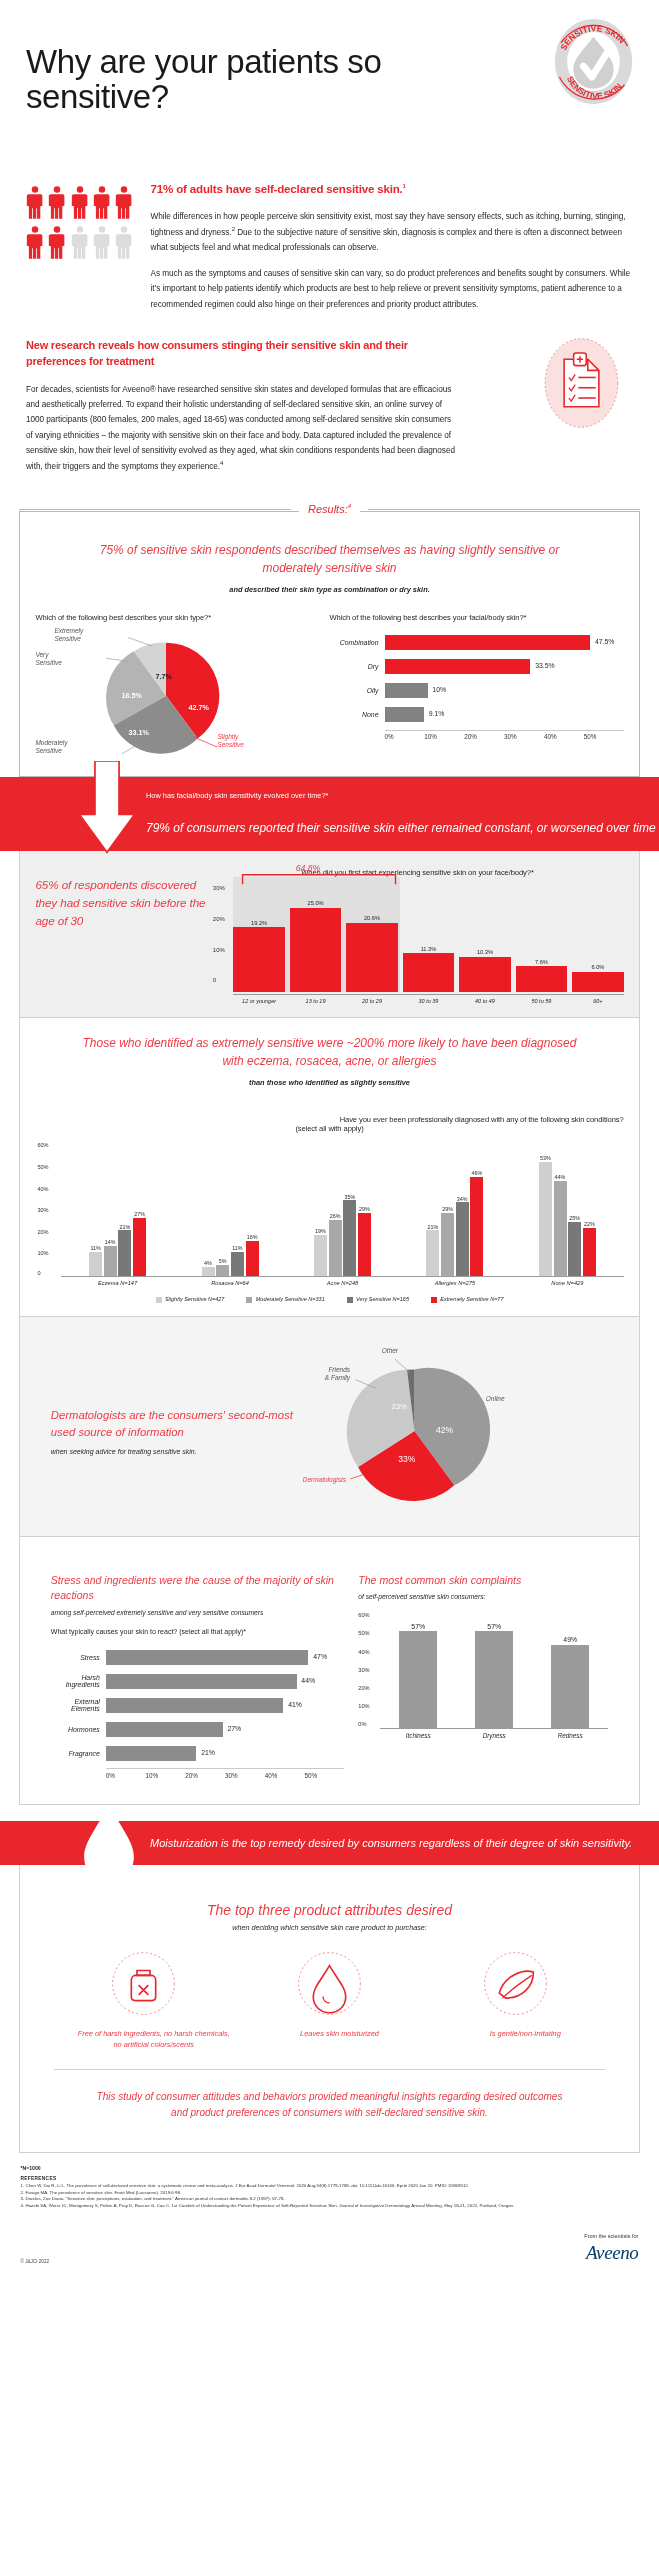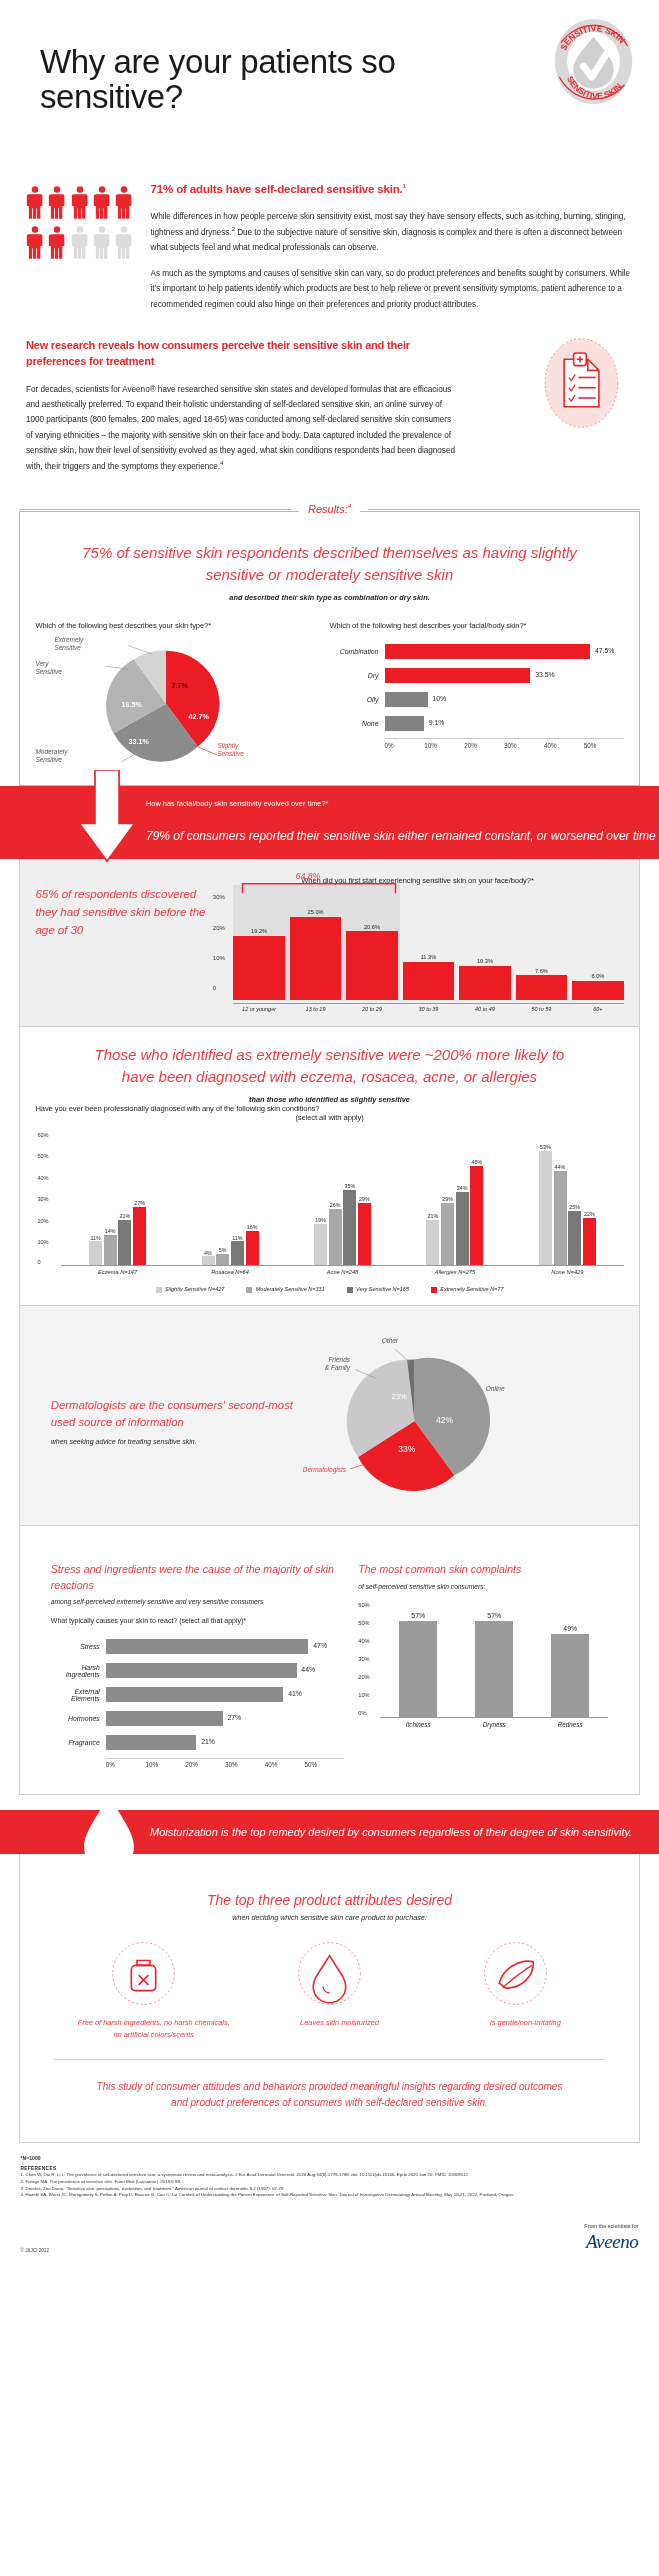--- a/index.html
+++ b/index.html
@@ -6,21 +6,21 @@
   body {
     width: 659px;
     background: #ffffff;
     font-family: "Liberation Sans", sans-serif;
     color: #231f20;
     -webkit-font-smoothing: antialiased;
   }
   .page { width: 659px; position: relative; overflow: hidden; }
 
   
-  .header { position: relative; padding: 26px 26px 0 40px; height: 172px; }
+  .header { position: relative; padding: 26px 26px 0 26px; height: 172px; }
   .main-title {
     font-size: 33px; font-weight: 400; line-height: 1.05;
     letter-spacing: -0.4px; color: #1a1a1a; width: 360px;
     margin-top: 19px;
   }
   .badge { position: absolute; right: 19px; top: 15.4px; width: 93px; height: 93px; }
 
   .intro-row { display: flex; padding: 0 26px; margin-top: 8.6px; }
   .people { width: 116px; flex: 0 0 116px; padding-top: 3.4px; }
   .people-row { display: flex; gap: 4.3px; margin-bottom: 3.4px; }
@@ -52,21 +52,21 @@
     position: absolute; top: -7.7px; left: 0; right: 0; z-index: 3;
   }
   .rline { flex: 1; height: 0.9px; background: #b9b9b9; }
   .results-label {
     font-size: 11px; color: #e8262c; font-style: italic; background: #fff;
     padding: 0 8.6px; font-weight: 500;
   }
   .results-box { border: 0.9px solid #b9b9b9; border-top: 0.9px solid #b9b9b9; padding: 22px 0 0 0; }
 
   .red-head {
-    color: #ee3a43; font-style: italic; font-size: 15px; line-height: 1.45;
+    color: #ee3a43; font-style: italic; font-size: 12px; line-height: 1.45;
     text-align: center; padding: 8.6px 51px 0 51px; font-weight: 400;
   }
   .sub-head {
     font-size: 7.4px; font-style: italic; font-weight: bold; text-align: center;
     margin-top: 7.7px; color: #231f20;
   }
 
   .q-label { font-size: 7.6px; color: #231f20; letter-spacing: -0.1px; }
   .chart-cols { display: flex; padding: 19px 15.4px 12px 15.4px; }
   .col-half { width: 50%; }
@@ -243,21 +243,21 @@
       </div>
     </div>
     <div class="intro-text">
       <div class="stat-line"><span>71% of adults have self-declared sensitive skin.</span><sup>1</sup></div>
       <div class="body-p"><span>While differences in how people perceive skin sensitivity exist, most say they have sensory effects, such as itching, burning, stinging, tightness and dryness.</span><sup>2</sup><span> Due to the subjective nature of sensitive skin, diagnosis is complex and there is often a disconnect between what subjects feel and what medical professionals can observe.</span></div>
       <div class="body-p">As much as the symptoms and causes of sensitive skin can vary, so do product preferences and benefits sought by consumers. While it's important to help patients identify which products are best to help relieve or prevent sensitivity symptoms, patient adherence to a recommended regimen could also hinge on their preferences and priority product attributes.</div>
     </div>
   </div>
 
   <div class="research">
-    <div class="research-head">New research reveals how consumers perceive their sensitive skin and their preferences for treatment</div>
+    <div class="research-head">New research reveals how consumers stinging their sensitive skin and their preferences for treatment</div>
     <div class="research-body body-p"><span>For decades, scientists for Aveeno® have researched sensitive skin states and developed formulas that are efficacious and aesthetically preferred. To expand their holistic understanding of self-declared sensitive skin, an online survey of 1000 participants (800 females, 200 males, aged 18-65) was conducted among self-declared sensitive skin consumers of varying ethnicities – the majority with sensitive skin on their face and body. Data captured included the prevalence of sensitive skin, how their level of sensitivity evolved as they aged, what skin conditions respondents had been diagnosed with, their triggers and the symptoms they experience.</span><sup>4</sup></div>
     <svg class="clipboard-wrap" viewBox="0 0 100 120">
       <ellipse cx="50" cy="60" rx="46" ry="56" fill="#fbe0e0" stroke="#ef8a8a" stroke-width="1.2" stroke-dasharray="2.5 3"></ellipse>
       <path d="M28 30 h30 l14 14 v46 H28 Z" fill="#ffffff" stroke="#e8262c" stroke-width="2"></path>
       <path d="M58 30 v14 h14" fill="none" stroke="#e8262c" stroke-width="2"></path>
       <rect x="40" y="22" width="16" height="16" rx="3" fill="#fff" stroke="#e8262c" stroke-width="2"></rect>
       <path d="M48 26 v8 M44 30 h8" stroke="#e8262c" stroke-width="2"></path>
       <path d="M34 53 l3 4 5-8" stroke="#e8262c" stroke-width="1.6" fill="none"></path>
       <line x1="46" y1="53" x2="68" y2="53" stroke="#e8262c" stroke-width="2"></line>
       <path d="M34 66 l3 4 5-8" stroke="#e8262c" stroke-width="1.6" fill="none"></path>
@@ -295,21 +295,21 @@
               <line x1="132" y1="126" x2="160" y2="138" stroke="#e8262c" stroke-width="0.8"></line>
             </svg>
             <div class="pie-lead" style="left:19px;top:0;white-space:pre-line">Extremely
 Sensitive</div>
             <div class="pie-lead" style="left:0px;top:24px;white-space:pre-line">Very
 Sensitive</div>
             <div class="pie-lead" style="left:0px;top:112px;white-space:pre-line">Moderately
 Sensitive</div>
             <div class="pie-lead" style="left:182px;top:106px;color:#ee3a43;white-space:pre-line">Slightly
 Sensitive</div>
-            <div class="pie-val" style="left:136px;top:45px;color:#231f20">7.7%</div>
+            <div class="pie-val" style="left:120px;top:45px;color:#231f20">7.7%</div>
             <div class="pie-val" style="left:86px;top:64px">16.5%</div>
             <div class="pie-val" style="left:93px;top:101px">33.1%</div>
             <div class="pie-val" style="left:153px;top:76px">42.7%</div>
           </div>
         </div>
 
         <div class="col-half">
           <div class="q-label">Which of the following best describes your facial/body skin?*</div>
           <div class="hbar-rows">
             <div class="hbar-row">
@@ -417,21 +417,21 @@
         <span>40 to 49</span>
         <span>50 to 59</span>
         <span>60+</span>
       </div>
     </div>
   </div>
 
   <div class="panel">
     <div class="red-head" style="padding:0 43px">Those who identified as extremely sensitive were ~200% more likely to have been diagnosed with eczema, rosacea, acne, or allergies</div>
     <div class="sub-head">than those who identified as slightly sensitive</div>
-    <div class="q-label" style="text-align:left;margin-top:0">Have you ever been professionally diagnosed with any of the following skin conditions?</div>
+    <div class="q-label" style="text-align:right;margin-top:28px">Have you ever been professionally diagnosed with any of the following skin conditions?</div>
     <div class="q-label" style="text-align:center">(select all with apply)</div>
 
     <div class="gchart">
       <div class="ggrid-lab" style="top:-4.3px">60%</div>
       <div class="ggrid-lab" style="top:17px">50%</div>
       <div class="ggrid-lab" style="top:39px">40%</div>
       <div class="ggrid-lab" style="top:60px">30%</div>
       <div class="ggrid-lab" style="top:82px">20%</div>
       <div class="ggrid-lab" style="top:103px">10%</div>
       <div class="ggrid-lab" style="top:123px">0</div>

